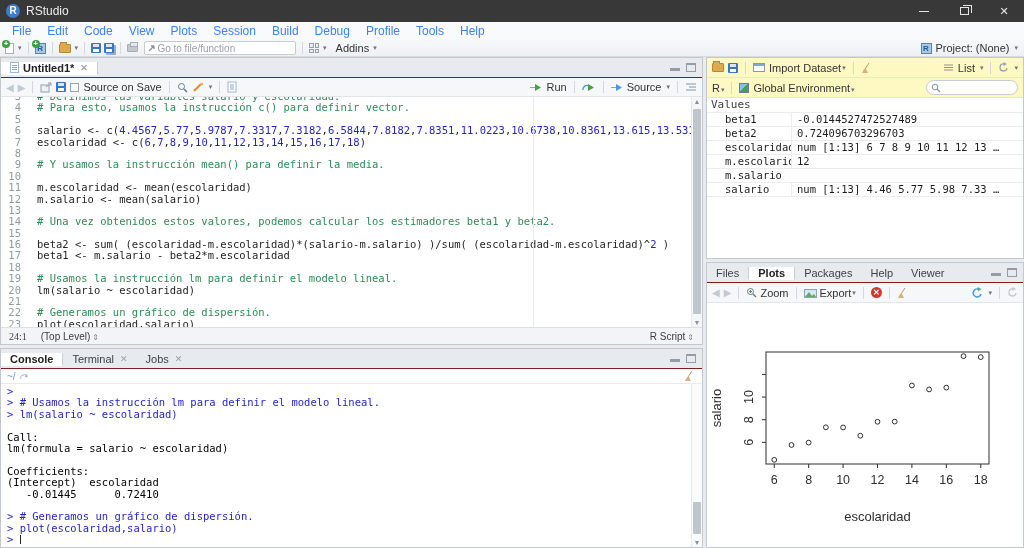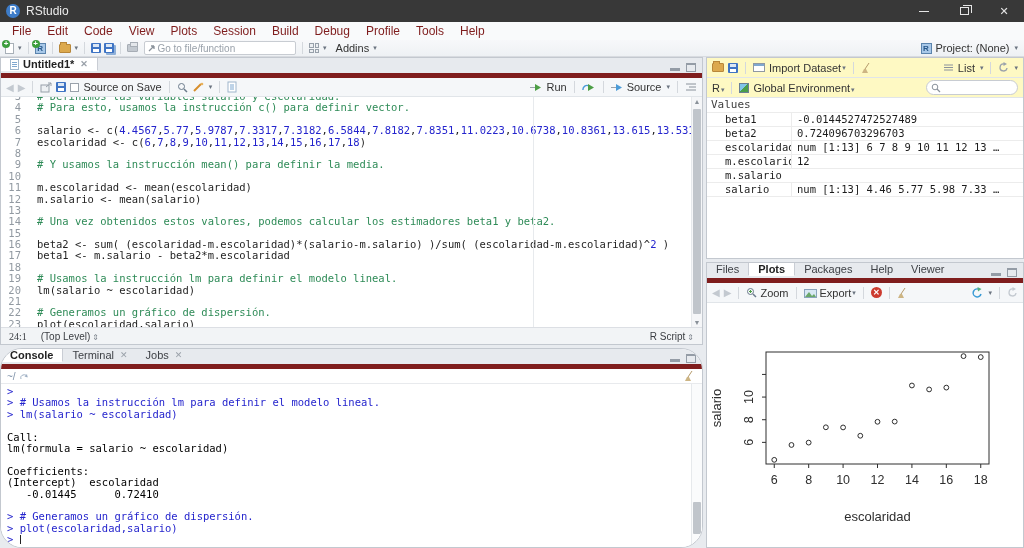--- a/index.html
+++ b/index.html
@@ -11,42 +11,42 @@
   .r-logo { width:14px; height:14px; border-radius:50%; background:#3d7cc9; color:#fff; font-size:10px; font-weight:bold; text-align:center; line-height:14px; margin:0 6px 0 6px; }
   .win-title { font-size:12px; }
   .winctl { margin-left:auto; display:flex; height:100%; }
   .winbtn { width:40px; height:100%; display:flex; align-items:center; justify-content:center; color:#e6e6e6; font-size:11px; }
   .min-glyph { width:10px; height:1px; background:#e6e6e6; display:inline-block; }
   .restore-glyph { width:9px; height:8px; border:1px solid #e6e6e6; display:inline-block; position:relative; }
   .restore-glyph:before { content:""; position:absolute; left:2px; top:-3px; width:8px; height:7px; border:1px solid #e6e6e6; border-bottom:none; border-left:none; }
 
   
   .menubar { position:absolute; left:0; top:22px; width:1024px; height:18px; background:#f9fafb; display:flex; align-items:center; padding-left:4px; }
-  .menu-item { padding:0 8px; font-size:12px; color:#7f1d1d; line-height:18px; }
+  .menu-item { padding:0 8px; font-size:12px; color:#3b82f6; line-height:18px; }
 
   
   .maintoolbar { position:absolute; left:0; top:40px; width:1024px; height:17px; background:linear-gradient(#f7f8fa,#eef1f4); border-bottom:1px solid #d8dbe0; display:flex; align-items:center; padding:0 6px 0 5px; gap:3px; }
   .tbsep { width:1px; height:12px; background:#d4d8dd; margin:0 3px; }
   .ddarrow { font-size:7px; color:#6b7480; margin-left:1px; }
   .tb-ic { display:inline-flex; align-items:center; justify-content:center; height:15px; }
   .goto-wrap { display:flex; align-items:center; border:1px solid #c8ccd2; background:#fff; border-radius:2px; height:14px; width:152px; padding:0 3px; margin-left:3px; }
   .goto-wrap input { border:none; outline:none; width:100%; font-size:10px; font-family:"Liberation Sans",sans-serif; color:#333; }
   .goto-wrap input::placeholder { color:#9aa2ab; }
   .tb-label { font-size:11px; color:#333; }
   .project-sel { margin-left:auto; display:flex; align-items:center; gap:4px; font-size:11px; color:#333; }
 
   
   .workspace { position:absolute; left:0; top:57px; width:1024px; height:491px; }
   .pane { position:absolute; background:#fff; border:1px solid #c3c8cf; overflow:hidden; }
   #source-pane  { left:0; top:0; width:703px; height:288px; }
-  #console-pane { left:0; top:291px; width:703px; height:200px;border-radius:22px; }
+  #console-pane { left:0; top:291px; width:703px; height:200px; }
   #environment-pane { left:706px; top:0; width:318px; height:202px; }
   #plots-pane { left:706px; top:205px; width:318px; height:286px; }
 
-  .pane-header { height:20px; background:#e7eaee; border-bottom:5px solid #7f1d1d; display:flex; align-items:flex-start; position:relative; }
+  .pane-header { height:20px; background:#e7eaee; border-bottom:1px solid #7f1d1d; display:flex; align-items:center; position:relative; }
   .ptab { display:flex; align-items:center; gap:4px; padding:0 9px; font-size:11px; color:#3e4146; position:relative; }
   .ptab.active { background:#fff; border-left:1px solid #c9cdd4; border-right:1px solid #c9cdd4; margin-bottom:-1px; border-bottom:1px solid #fff; font-weight:bold; color:#222; }
   .ptab:first-child.active { border-left:none; }
   .tabx { color:#9aa1a9; font-size:9px; margin-left:2px; }
   .minmax { position:absolute; right:6px; top:5px; display:flex; gap:6px; }
   .pm-min { width:10px; height:8px; border-bottom:3px solid #949ca6; display:inline-block; }
   .pm-max { width:10px; height:9px; border:1px solid #949ca6; border-top:2px solid #949ca6; display:inline-block; }
   .doc-ic { width:9px; height:11px; background:#fff; border:1px solid #9fb6cc; display:inline-block; position:relative; }
   .doc-ic:before { content:""; position:absolute; left:1px; top:2px; width:5px; height:1px; background:#7fa8d0; box-shadow:0 2px 0 #7fa8d0,0 4px 0 #7fa8d0; }
 

